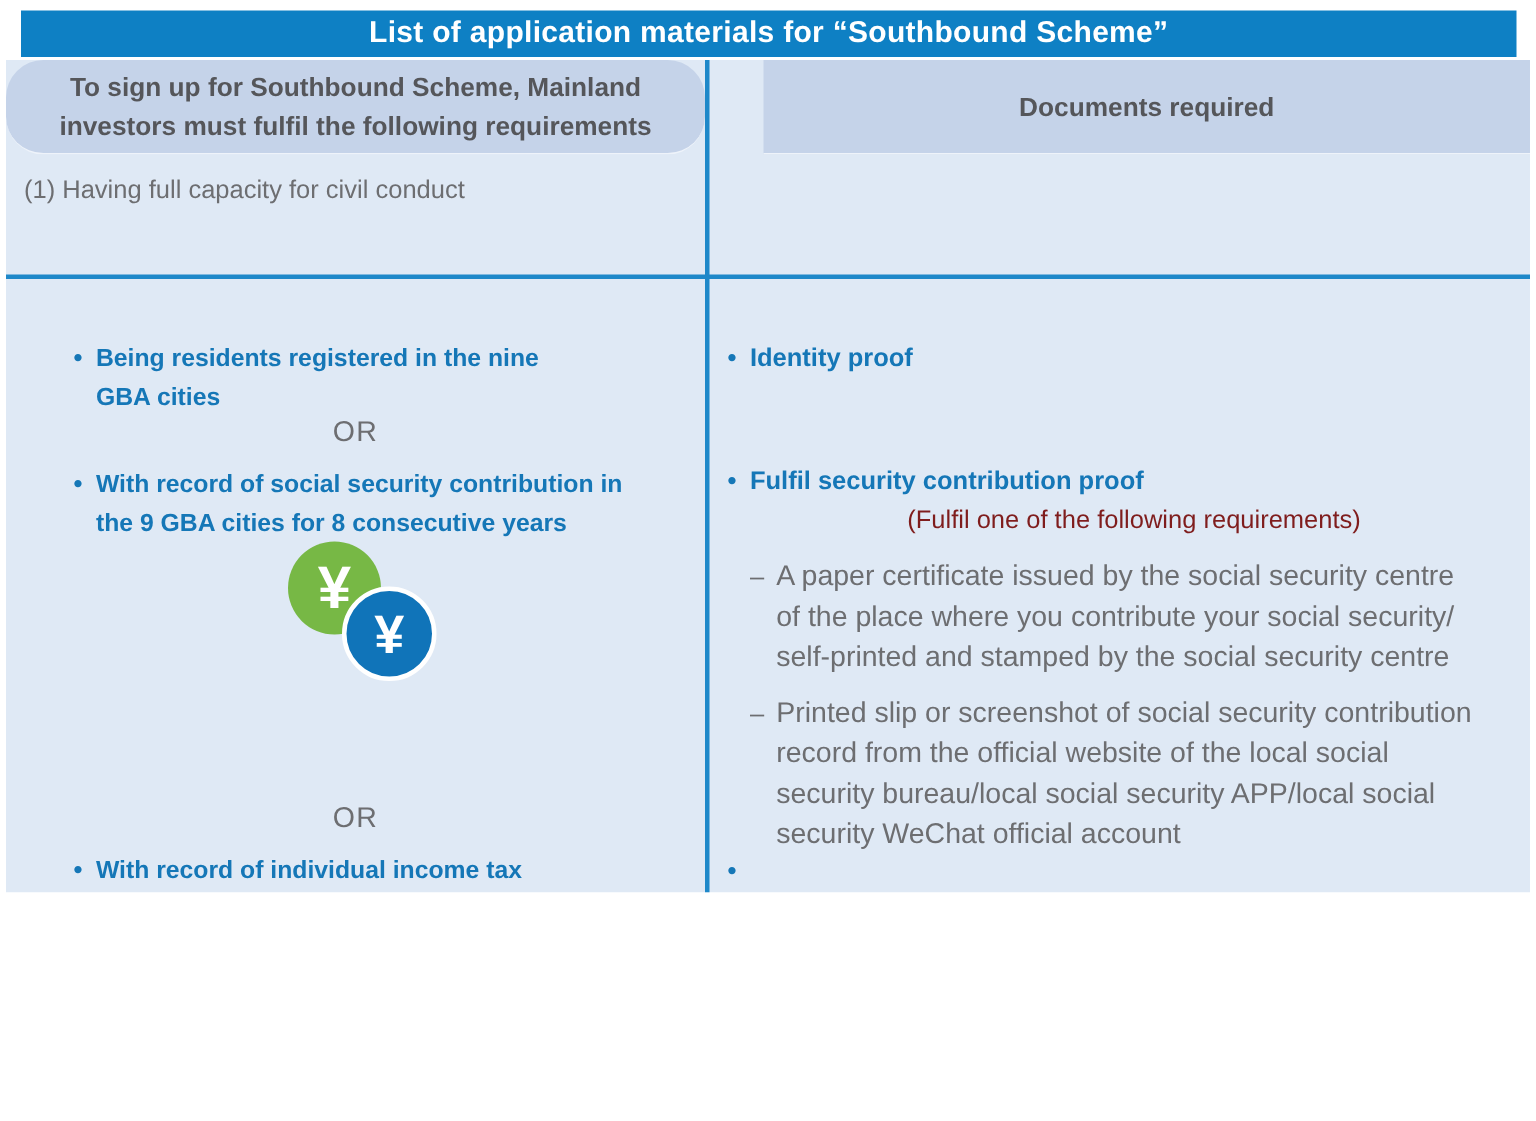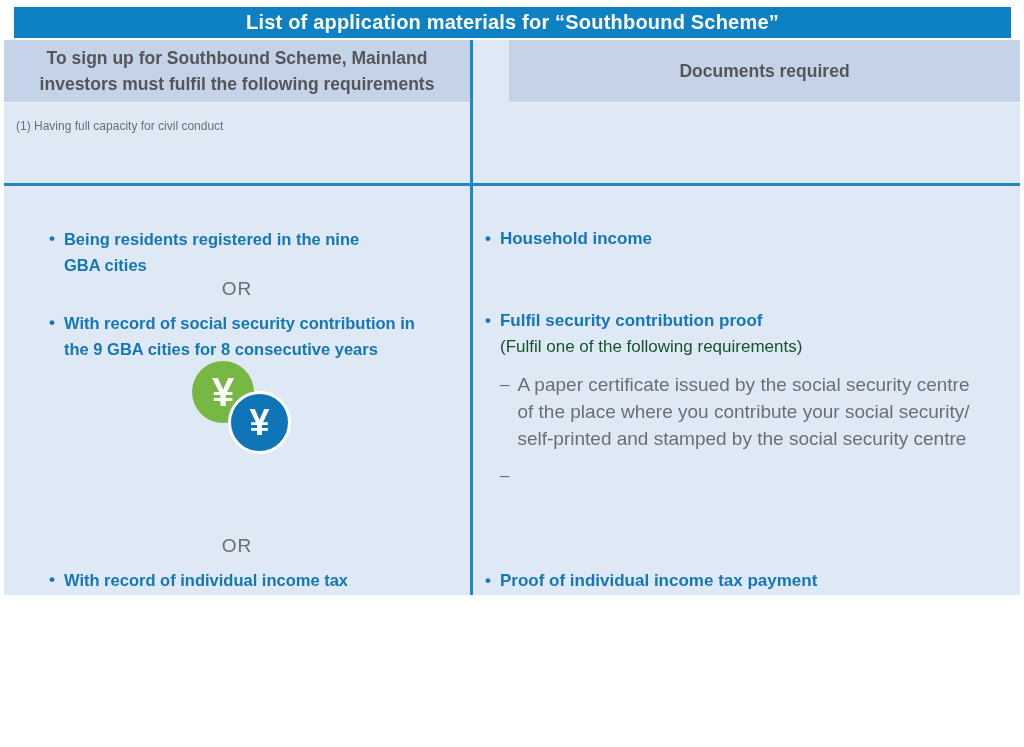--- a/index.html
+++ b/index.html
@@ -18,36 +18,36 @@
     background:#dfe9f5;
   }
   .vdiv { grid-column:2; grid-row:1 / 5; background:#1e88c9; }
   .hdiv { grid-column:1 / 4; grid-row:3; background:#1e88c9; }
   .cell { overflow:hidden; }
   .head {
     background:#c5d3e9; display:flex; align-items:center; justify-content:center;
     text-align:center; color:#55565a; font-weight:700; font-size:17.5px; line-height:26px;
     white-space:pre-line; border-bottom:1px solid #eef3fa;
   }
-  .head.hl { grid-column:1; grid-row:1; }
+  .head.hl { grid-column:1; grid-row:1;border-radius:25px; }
   .head.hr { grid-column:3; grid-row:1;margin-left:36px; }
   .r1l { grid-column:1; grid-row:2; padding:10px 8px 0 12px; }
   .r1r { grid-column:3; grid-row:2; padding:10px 8px 0 13px; }
   .r2l { grid-column:1; grid-row:4; position:relative; }
   .r2r { grid-column:3; grid-row:4; position:relative; }
-  .gray  { color:#6d6e71; font-size:12px; line-height:27px; white-space:pre-line; }
+  .gray  { color:#6d6e71; font-size:17px; line-height:27px; white-space:pre-line; }
   .or {
     position:absolute; left:0; width:100%; text-align:center;
     color:#6d6e71; font-size:19px; letter-spacing:1px;
   }
   .b-item { position:absolute; display:flex; gap:9px; align-items:flex-start; }
   .b-dot  { color:#1577b7; font-weight:700; font-size:17px; line-height:26px; }
   .b-text { color:#1577b7; font-weight:700; font-size:16.5px; line-height:26px; white-space:pre-line; }
   .doc-block { position:absolute; left:12px; right:8px; }
-  .doc-note { color:#14532d; font-size:17px; line-height:25px; }
+  .doc-note { color:#7f1d1d; font-size:17px; line-height:25px;text-align:center; }
   .d-item { display:flex; gap:8px; margin-top:10px; }
   .d-mark { color:#6d6e71; font-size:17px; line-height:27px; }
   .d-text { color:#6d6e71; font-size:19px; line-height:27px; white-space:pre-line; }
   
   .coins { position:absolute; top:175px; left:188px; width:105px; height:96px; }
   .coin { position:absolute; border-radius:50%; display:flex; align-items:center; justify-content:center;
           color:#fff; font-weight:700; }
   .coin.g { left:0; top:0; width:62px; height:62px; background:#77b845; font-size:40px; }
   .coin.b { left:36px; top:30px; width:57px; height:57px; background:#1074b9;
             border:3px solid #ffffff; font-size:36px; }
@@ -124,45 +124,48 @@
         </svg>
         <span class="doc5-num">5</span>
       </div>
     </div>
 
     <div class="cell r2r">
 
       <div class="doc-block" style="top:40px;">
         <div class="b-item" style="position:static;">
           <span class="b-dot">•</span>
-          <span class="b-text" style="font-size:17px;">Household income</span>
+          <span class="b-text" style="font-size:17px;">Identity proof</span>
         </div>
       </div>
 
       <div class="doc-block" style="top:122px;">
         <div class="b-item" style="position:static;">
           <span class="b-dot">•</span>
           <span class="b-text" style="font-size:17px;">Fulfil security contribution proof</span>
         </div>
         <div class="doc-note" style="margin-left:15px;">(Fulfil one of the following requirements)</div>
         <div class="d-item" style="margin-left:15px; margin-top:12px;">
           <span class="d-mark">–</span>
           <span class="d-text">A paper certificate issued by the social security centre
 of the place where you contribute your social security/
 self-printed and stamped by the social security centre</span>
         </div>
         <div class="d-item" style="margin-left:15px;">
           <span class="d-mark">–</span>
+          <span class="d-text">Printed slip or screenshot of social security contribution
+record from the official website of the local social
+security bureau/local social security APP/local social
+security WeChat official account</span>
         </div>
       </div>
 
       <div class="doc-block" style="top:382px;">
         <div class="b-item" style="position:static;">
           <span class="b-dot">•</span>
-          <span class="b-text" style="font-size:17px;">Proof of individual income tax payment</span>
         </div>
         <div class="doc-note" style="margin-left:15px;">(Fulfil one of the following requirements)</div>
         <div class="d-item" style="margin-left:15px; margin-top:1px;">
           <span class="d-mark">–</span>
         </div>
         <div class="d-item" style="margin-left:15px; margin-top:6px;">
           <span class="d-mark">–</span>
         </div>
       </div>
 

